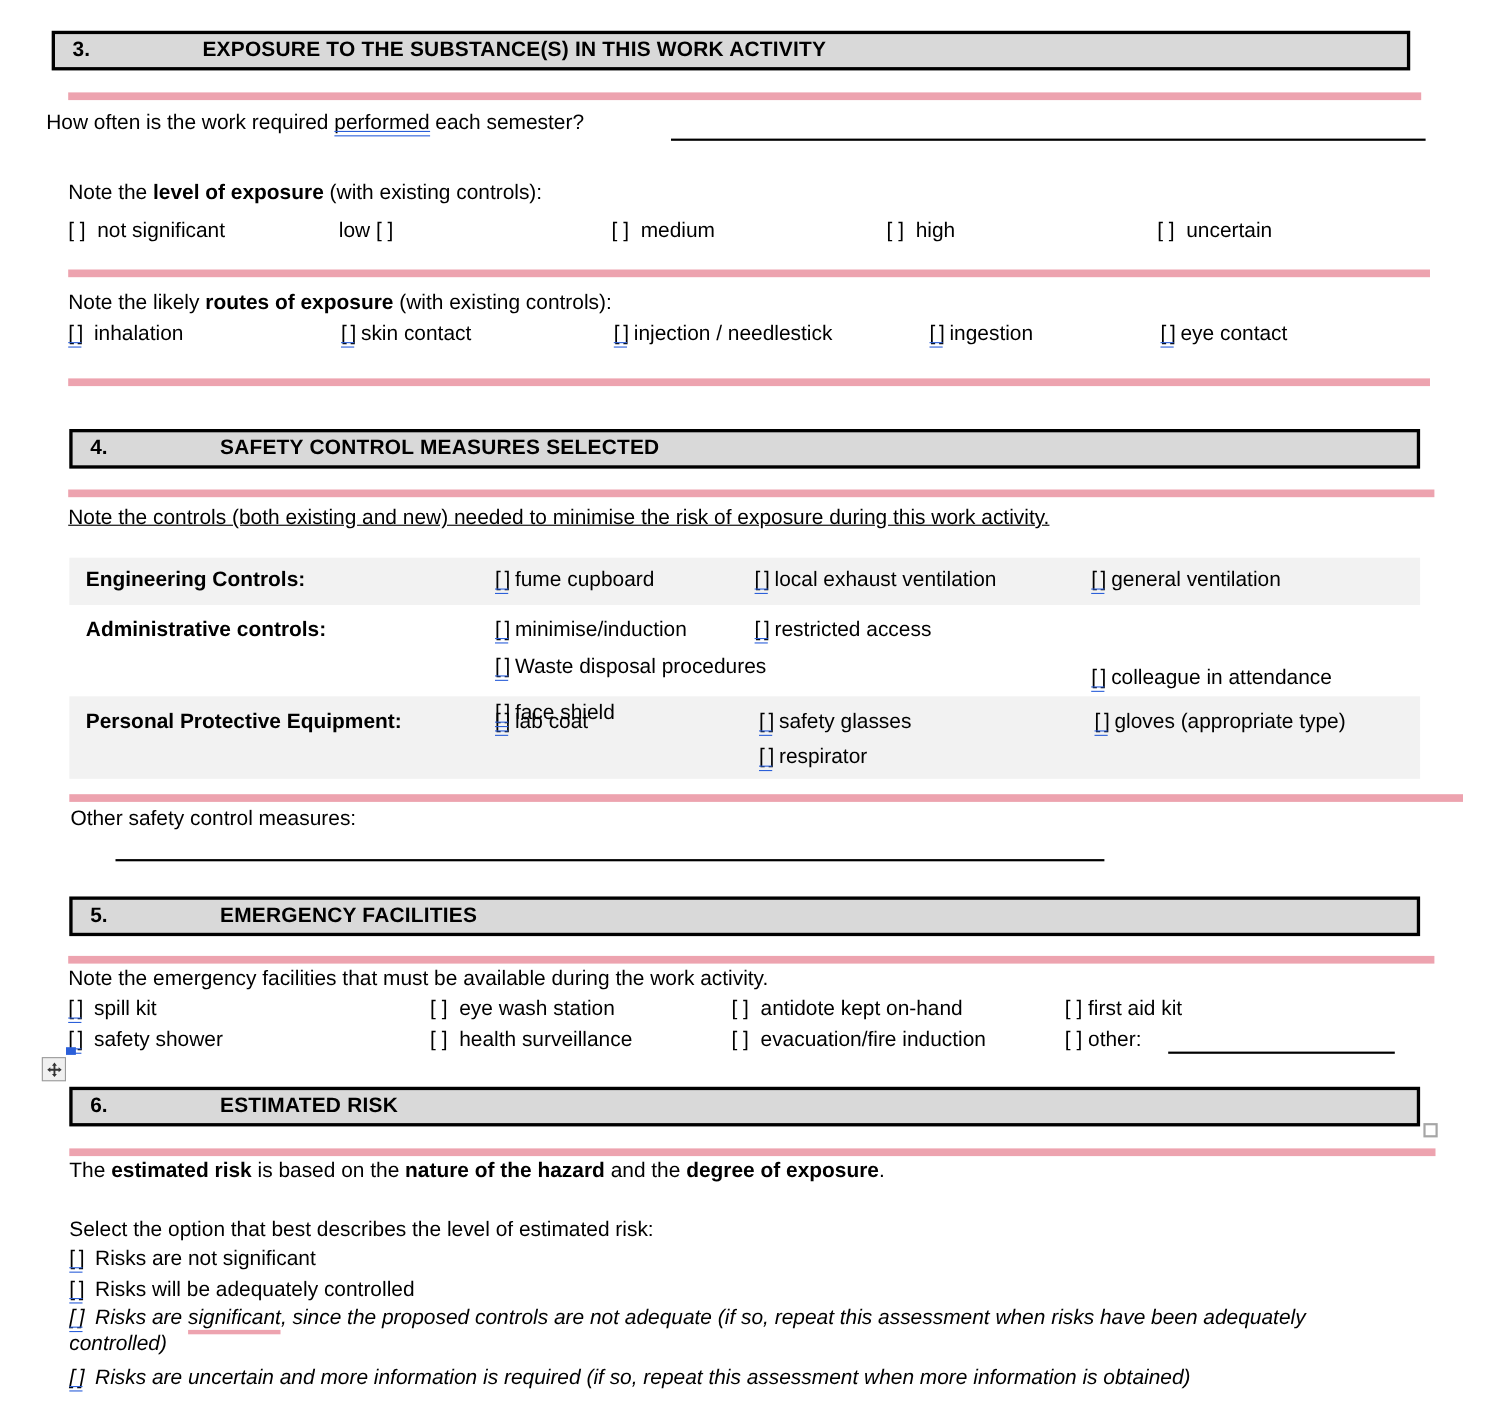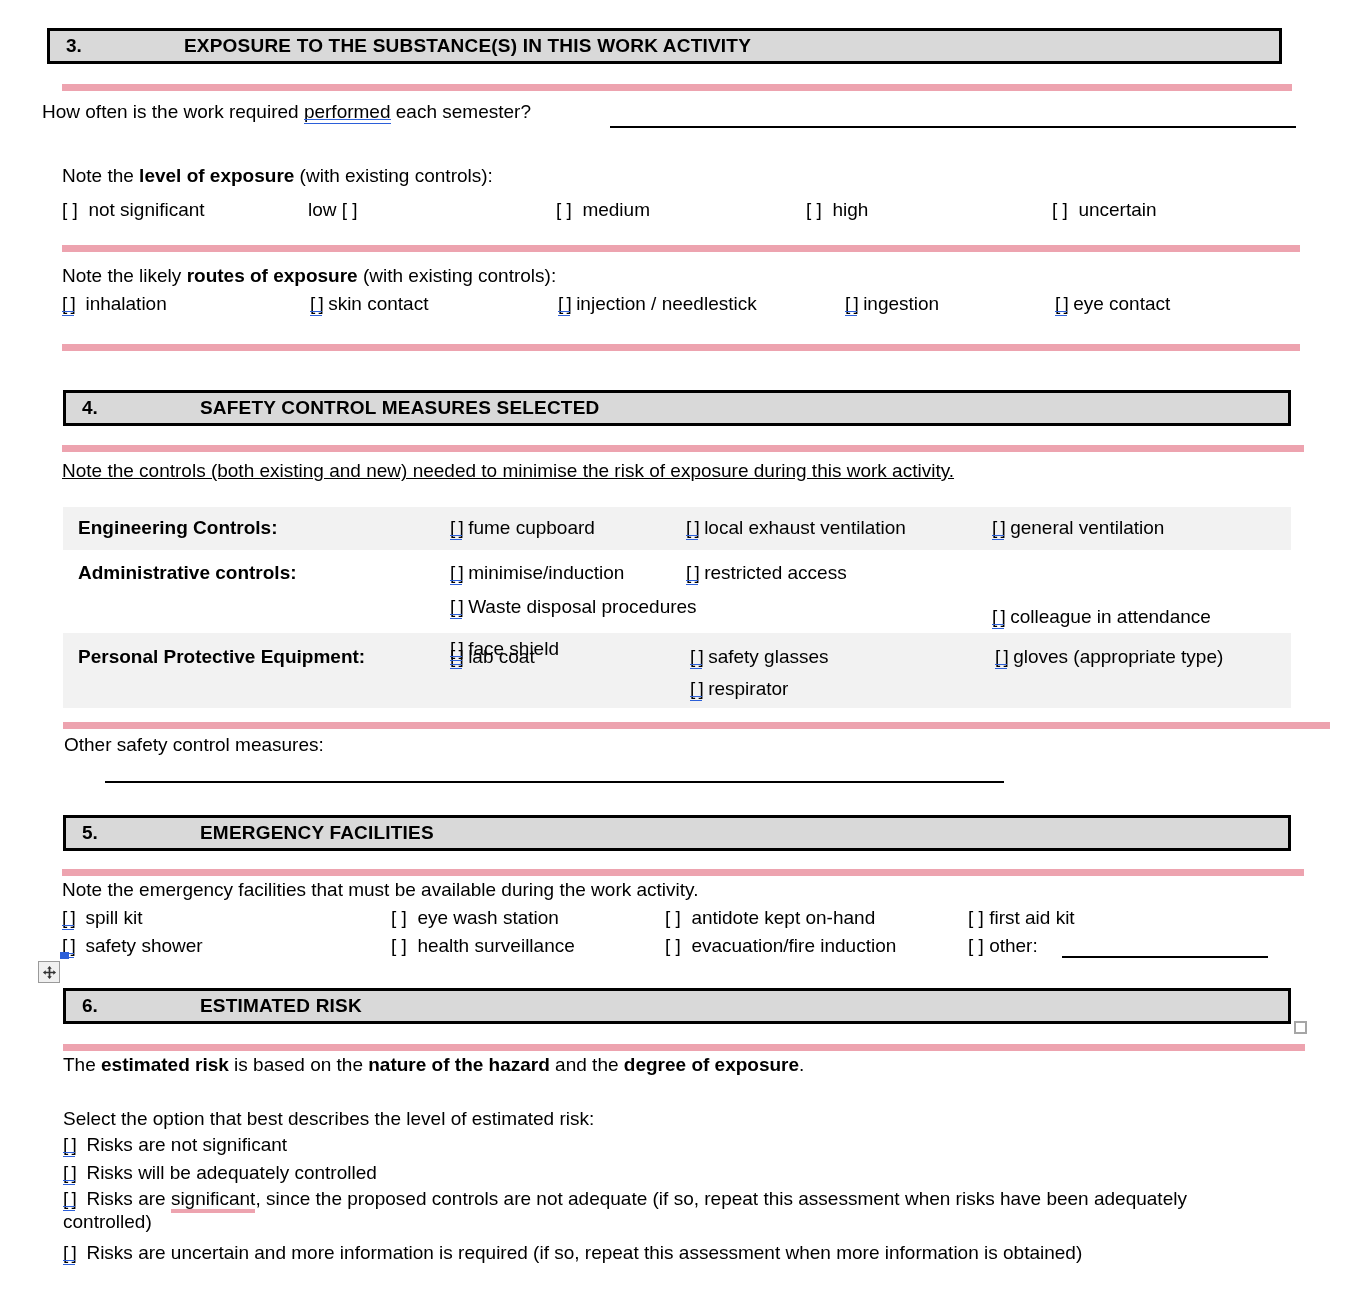--- a/index.html
+++ b/index.html
@@ -32,21 +32,21 @@
     font-weight:bold;font-size:19px;
     letter-spacing:.2px;
   }
 
   
   .pink-bar{position:absolute;background:#eda3af;height:7px;}
 
   
   .t{position:absolute;font-size:19px;line-height:23px;white-space:nowrap;}
   .t.b{font-weight:bold;}
-  .wrap{white-space:normal;}
+  .wrap{white-space:normal;font-style:italic;}
 
   
   .band{position:absolute;background:#f2f2f2;}
 
   
   .cb{
     display:inline-block;
     position:relative;
     font-size:19px;
     letter-spacing:-1px;

